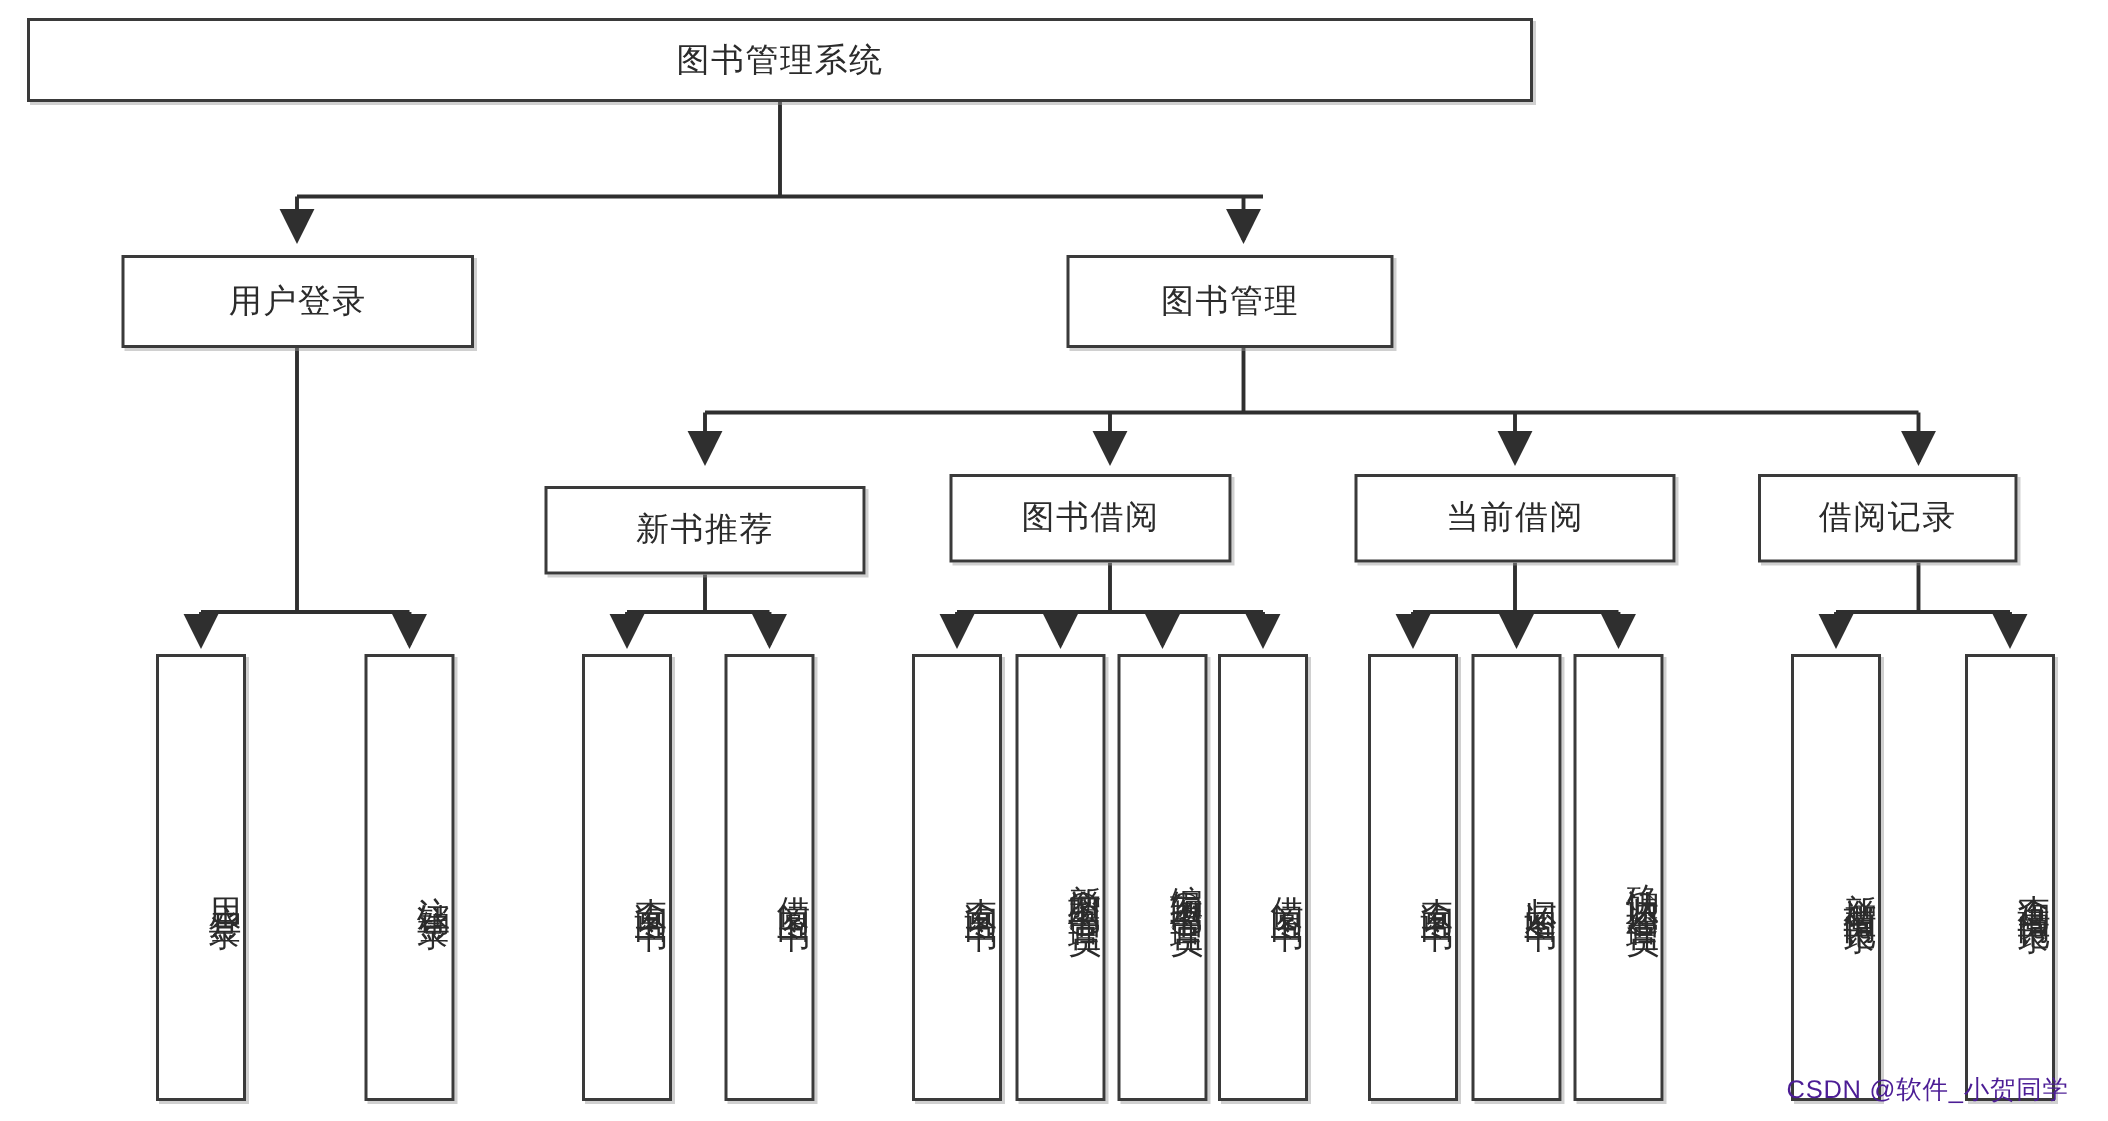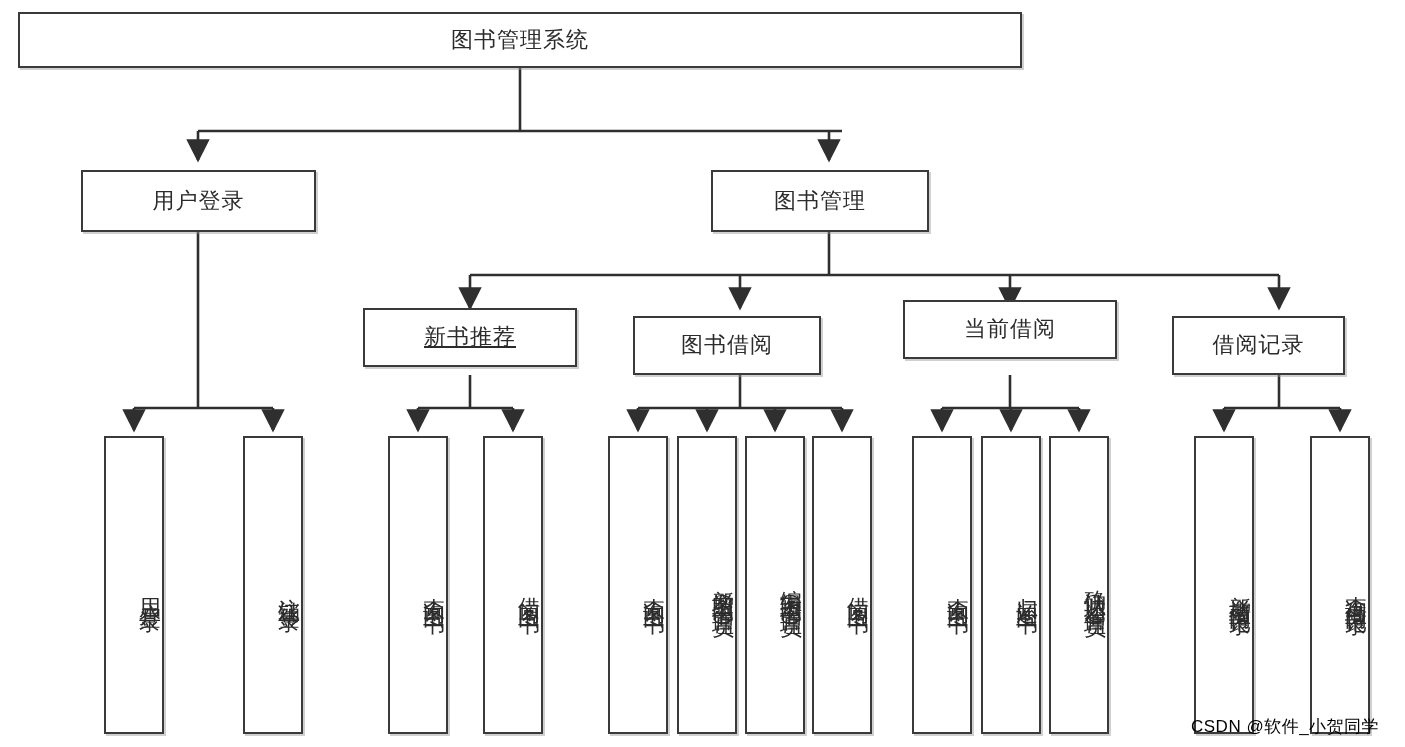--- a/index.html
+++ b/index.html
@@ -50,21 +50,21 @@
     padding-top: 10px;
     align-items: flex-start;
     justify-content: center;
   }
   .node.v.tall {
     letter-spacing: 4px;
   }
   .watermark {
     position: absolute;
     font-size: 17px;
-    color: #000000;
+    color: #4c1d95;
     white-space: nowrap;
     letter-spacing: 0.5px;
   }
 </style>
 </head>
 <body>
 
 <div id="canvas">
 
   <svg id="edges" viewBox="0 0 1405 747">
@@ -121,27 +121,27 @@
     <span>图书管理系统</span>
   </div>
 
   <div class="node h" style="left:81px; top:170px; width:235px; height:62px;">
     <span>用户登录</span>
   </div>
   <div class="node h" style="left:711px; top:170px; width:218px; height:62px;">
     <span>图书管理</span>
   </div>
 
-  <div class="node h" style="left:363px; top:308px; width:214px; height:59px;text-decoration:underline;">
+  <div class="node h" style="left:363px; top:324px; width:214px; height:59px;">
     <span>新书推荐</span>
   </div>
   <div class="node h" style="left:633px; top:316px; width:188px; height:59px;">
     <span>图书借阅</span>
   </div>
-  <div class="node h" style="left:903px; top:300px; width:214px; height:59px;">
+  <div class="node h" style="left:903px; top:316px; width:214px; height:59px;">
     <span>当前借阅</span>
   </div>
   <div class="node h" style="left:1172px; top:316px; width:173px; height:59px;">
     <span>借阅记录</span>
   </div>
 
   <div class="node v" style="left:104px; top:436px; width:60px; height:298px;">
     <span>用户登录</span>
   </div>
   <div class="node v" style="left:243px; top:436px; width:60px; height:298px;">

